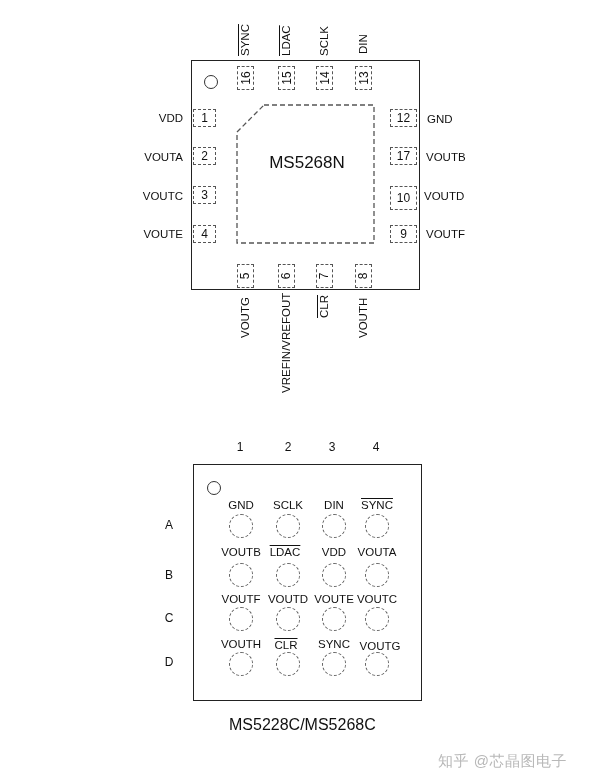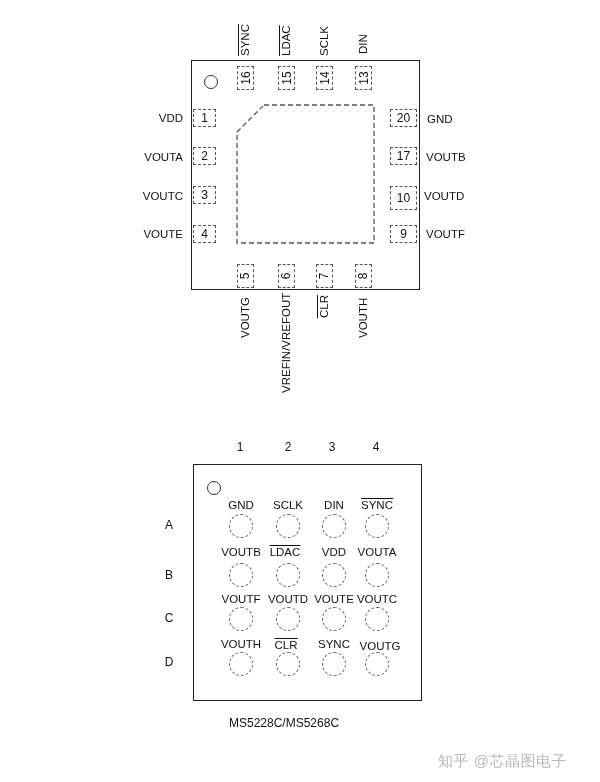--- a/index.html
+++ b/index.html
@@ -12,35 +12,36 @@
          align-items: center; justify-content: center; font-size: 12px; color: #111; background: #fff; }
   .pad.v span { transform: rotate(-90deg); display: inline-block; }
   .lbl { position: absolute; font-size: 11.5px; white-space: nowrap; color: #111; }
   .vlbl { position: absolute; font-size: 11.5px; white-space: nowrap; color: #111;
           transform-origin: left top; transform: rotate(-90deg); }
   .ovl { text-decoration: overline; }
   .chip-name { position: absolute; font-size: 17px; color: #111; text-align: center; line-height: 22px; }
   .ball { position: absolute; width: 24px; height: 24px; border: 1.3px dashed #666; border-radius: 50%; box-sizing: border-box; }
   .ball-lbl { position: absolute; font-size: 11.5px; width: 60px; text-align: center; color: #111; }
   .axis-lbl { position: absolute; font-size: 12px; color: #111; width: 20px; text-align: center; }
-  .caption { position: absolute; font-size: 12px; color: #111; }
+  .caption { position: absolute; font-size: 16px; color: #111; }
   .watermark { position: absolute; font-size: 15px; color: #b8b8b8; letter-spacing: 0.5px; }
 </style>
 </head>
 <body>
 
 <div class="pkg" style="left:191px; top:60px; width:229px; height:230px;"></div>
 
 <div class="pin1-dot" style="left:204px; top:75px;"></div>
 
 <svg class="abs" style="left:234px; top:102px;" width="146" height="146">
   <path d="M30 3 L140 3 L140 141 L3 141 L3 30 Z" fill="none" stroke="#555" stroke-width="1.3" stroke-dasharray="5,3"></path>
 </svg>
 
 <div class="chip-name" style="left:249px; top:152px; width:116px;">
+  <div>MS5268N</div>
 </div>
 
 <div class="pad v" style="left:237px; top:66px; width:17px; height:24px;">
     <span>16</span>
   </div>
 <div class="pad v" style="left:278px; top:66px; width:17px; height:24px;">
     <span>15</span>
   </div>
 <div class="pad v" style="left:316px; top:66px; width:17px; height:24px;">
     <span>14</span>
@@ -66,21 +67,21 @@
 <div class="pad" style="left:193px; top:225px; width:23px; height:18px;">
     <span>4</span>
   </div>
 
 <div class="lbl" style="right:417px; top:112px;">VDD</div>
 <div class="lbl" style="right:417px; top:151px;">VOUTA</div>
 <div class="lbl" style="right:417px; top:190px;">VOUTC</div>
 <div class="lbl" style="right:417px; top:228px;">VOUTE</div>
 
 <div class="pad" style="left:390px; top:109px; width:27px; height:18px;">
-    <span>20</span>
+    <span>12</span>
   </div>
 <div class="pad" style="left:390px; top:147px; width:27px; height:18px;">
     <span>17</span>
   </div>
 <div class="pad" style="left:390px; top:186px; width:27px; height:24px;">
     <span>10</span>
   </div>
 <div class="pad" style="left:390px; top:225px; width:27px; height:18px;">
     <span>9</span>
   </div>

